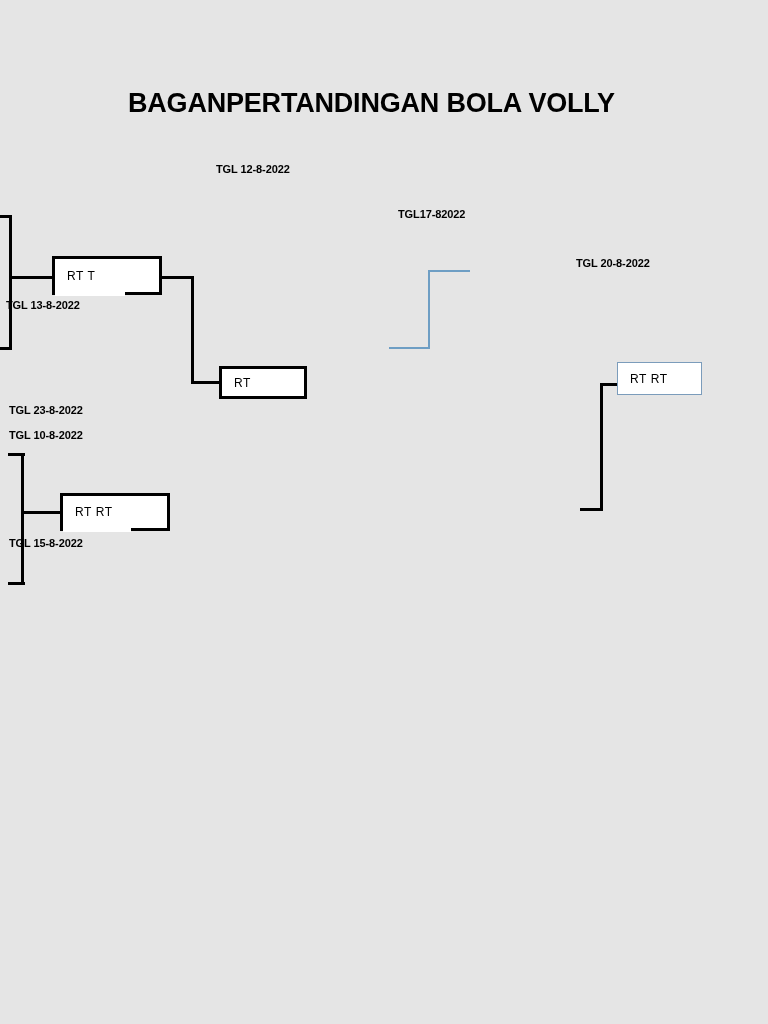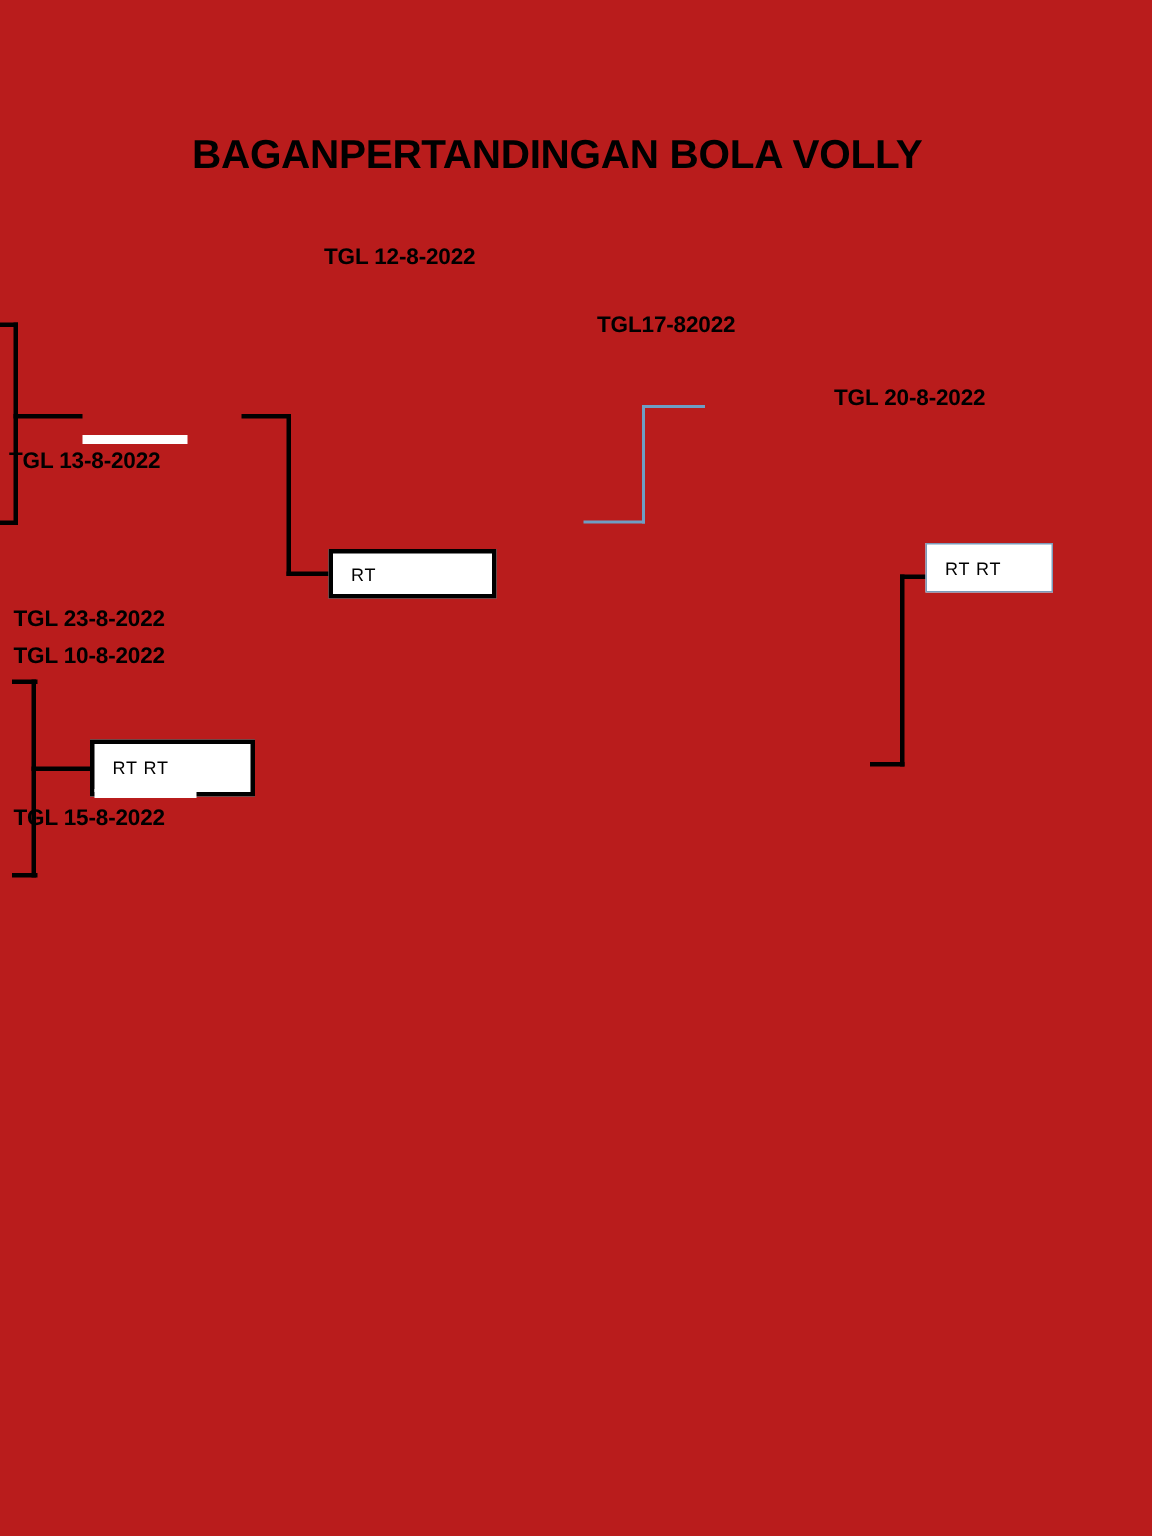--- a/index.html
+++ b/index.html
@@ -9,41 +9,41 @@
     background: #ffffff;
   }
   body {
     font-family: "Liberation Sans", sans-serif;
     -webkit-font-smoothing: antialiased;
   }
   #page {
     position: relative;
     width: 768px;
     height: 1024px;
-    background: #b91c1c;
+    background: #e5e5e5;
     overflow: hidden;
   }
 
   
   .doc-title {
     position: absolute;
     left: 128px;
     top: 88px;
     width: 520px;
     font-size: 27px;
     font-weight: bold;
     letter-spacing: -0.2px;
     color: #000000;
     white-space: nowrap;
   }
 
   
   .date-label {
     position: absolute;
-    font-size: 15px;
+    font-size: 11px;
     font-weight: bold;
     color: #000000;
     white-space: nowrap;
     letter-spacing: -0.1px;
   }
 
   
   .match-box {
     position: absolute;
     box-sizing: border-box;
@@ -95,46 +95,49 @@
 <body>
 
 <div id="page">
 
   <div class="doc-title">BAGANPERTANDINGAN BOLA VOLLY</div>
 
   <div class="date-label" style="left:216px; top:163px;">TGL 12-8-2022</div>
 
   <div class="date-label" style="left:398px; top:194px;margin-top:14px;">TGL17-82022</div>
 
-  <div class="date-label" style="left:556px; top:257px;">TGL 20-8-2022</div>
+  <div class="date-label" style="left:576px; top:257px;">TGL 20-8-2022</div>
 
   <div class="date-label" style="left:6px; top:299px;">TGL 13-8-2022</div>
 
   <div class="date-label" style="left:9px; top:404px;">TGL 23-8-2022</div>
 
   <div class="date-label" style="left:9px; top:429px;">TGL 10-8-2022</div>
 
   <div class="date-label" style="left:9px; top:537px;">TGL 15-8-2022</div>
 
   <div class="line-h" style="left:-2px; top:215px; width:14px;"></div>
 
   <div class="line-v" style="left:9px; top:215px; height:135px;"></div>
 
   <div class="line-h" style="left:-2px; top:347px; width:14px;"></div>
 
   <div class="line-h" style="left:9px; top:276px; width:46px;"></div>
 
+  <div class="match-box box-thick" style="left:52px; top:256px; width:110px; height:39px;">
+    <span class="box-text">RT T</span>
+  </div>
 
   <div class="box-top-patch" style="left:55px; top:290px; width:70px; height:6px;"></div>
 
   <div class="line-h" style="left:161px; top:276px; width:33px;"></div>
   <div class="line-v" style="left:191px; top:276px; height:108px;"></div>
   <div class="line-h" style="left:191px; top:381px; width:31px;"></div>
 
-  <div class="match-box box-thick" style="left:219px; top:366px; width:112px; height:33px;">
+  <div class="match-box box-thick" style="left:219px; top:366px; width:88px; height:33px;">
     <span class="box-text">RT</span>
   </div>
 
   <div class="line-h" style="left:8px; top:453px; width:17px;"></div>
   <div class="line-v" style="left:21px; top:453px; height:132px;"></div>
   <div class="line-h" style="left:8px; top:582px; width:17px;"></div>
   <div class="line-h" style="left:21px; top:511px; width:42px;"></div>
 
   <div class="match-box box-thick" style="left:60px; top:493px; width:110px; height:38px;">
     <span class="box-text">RT RT</span>

